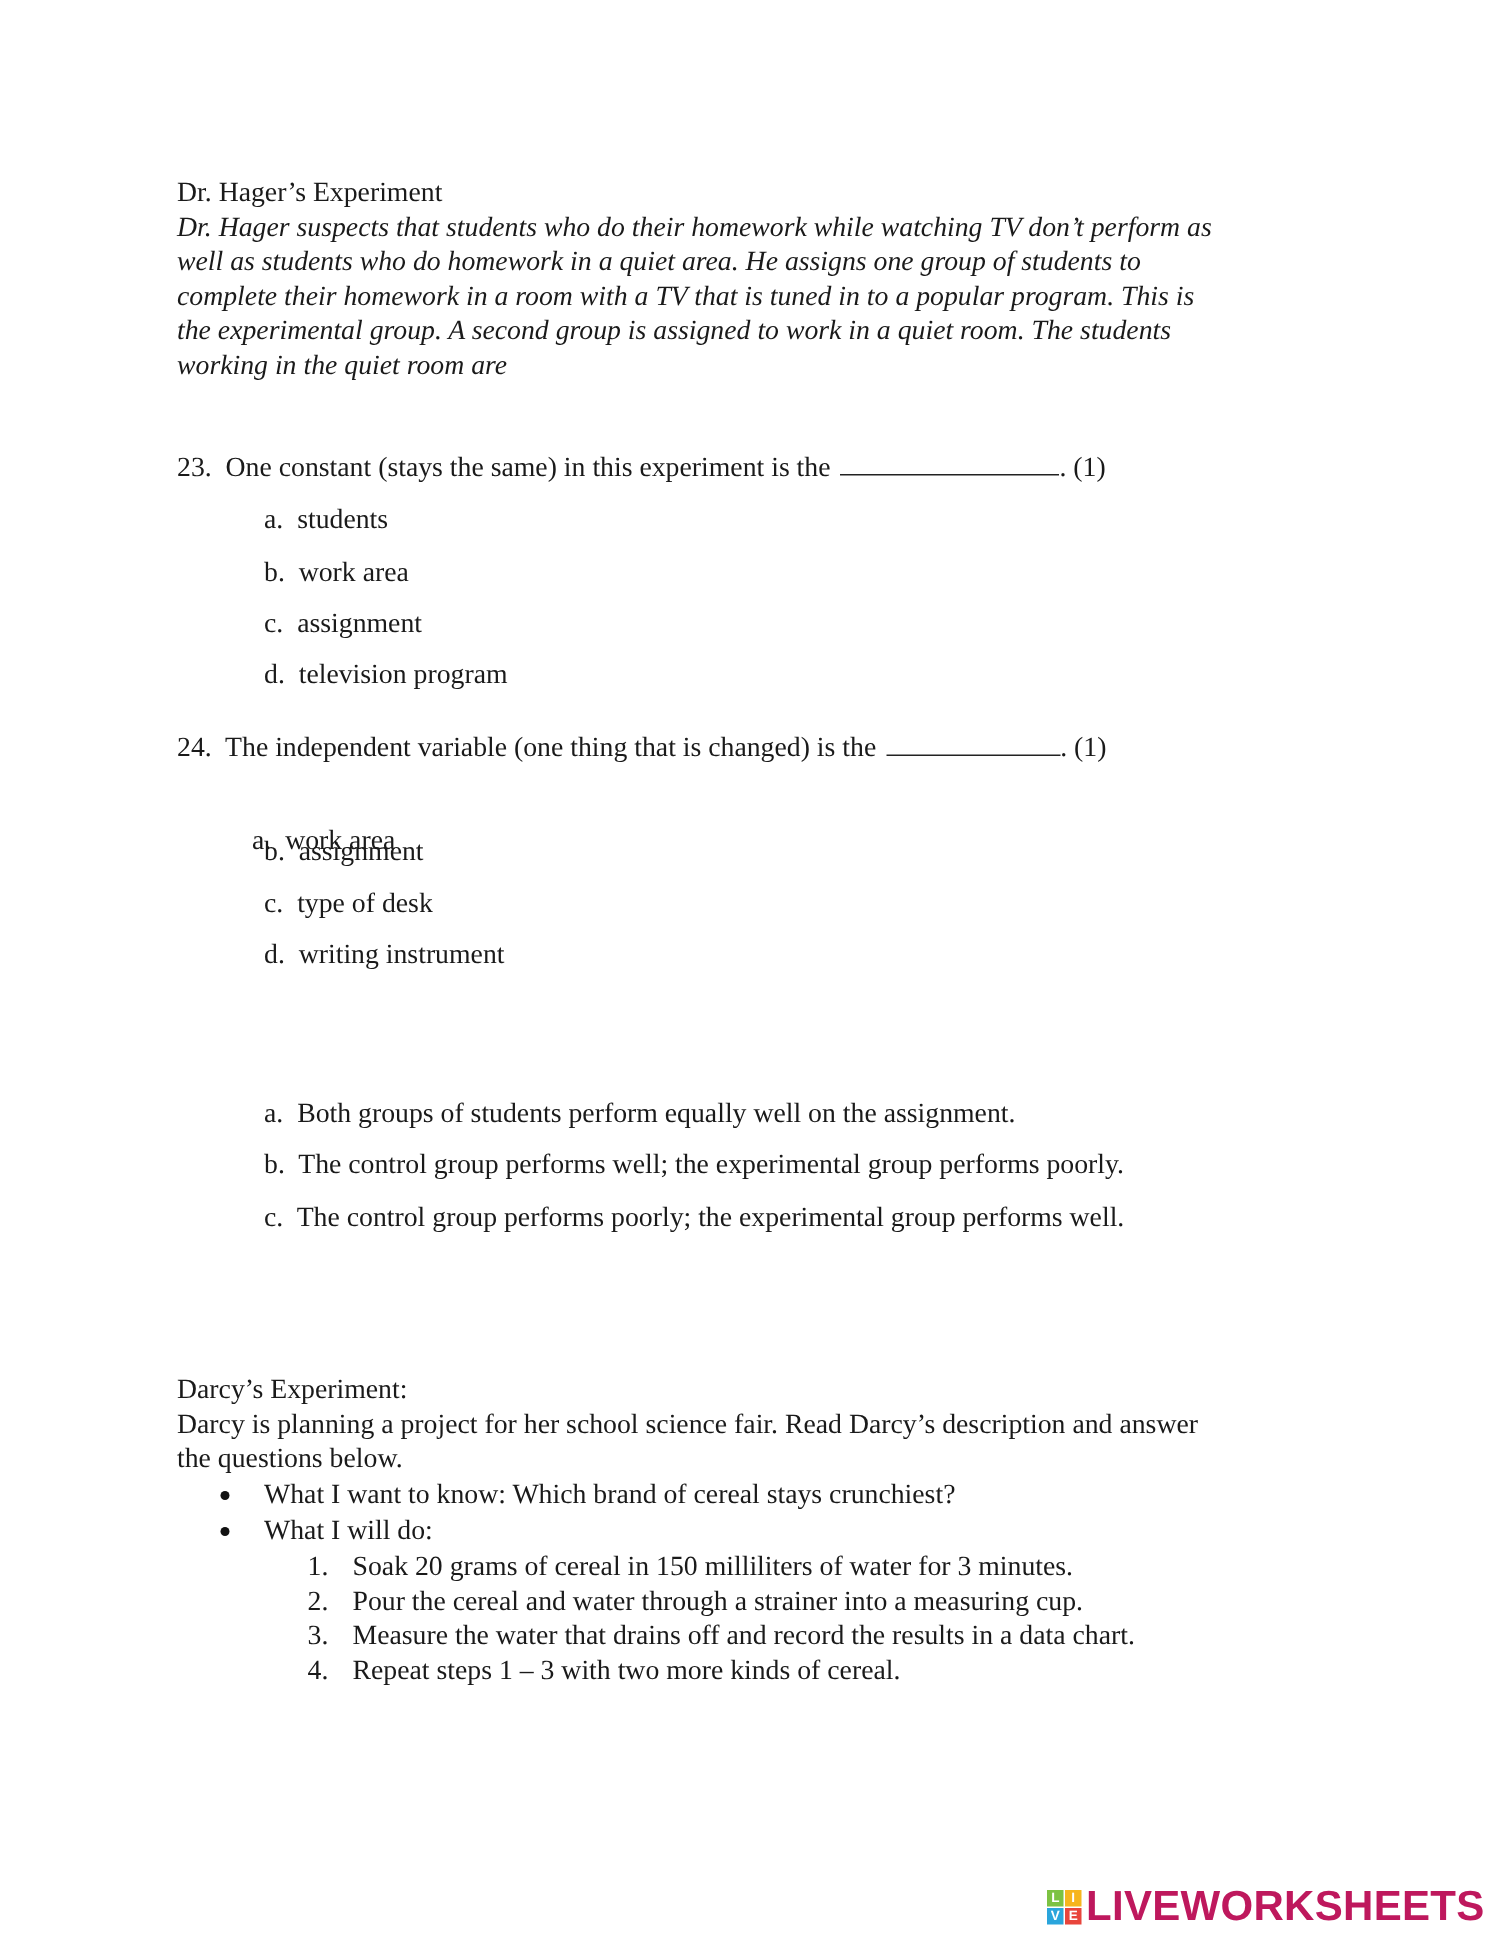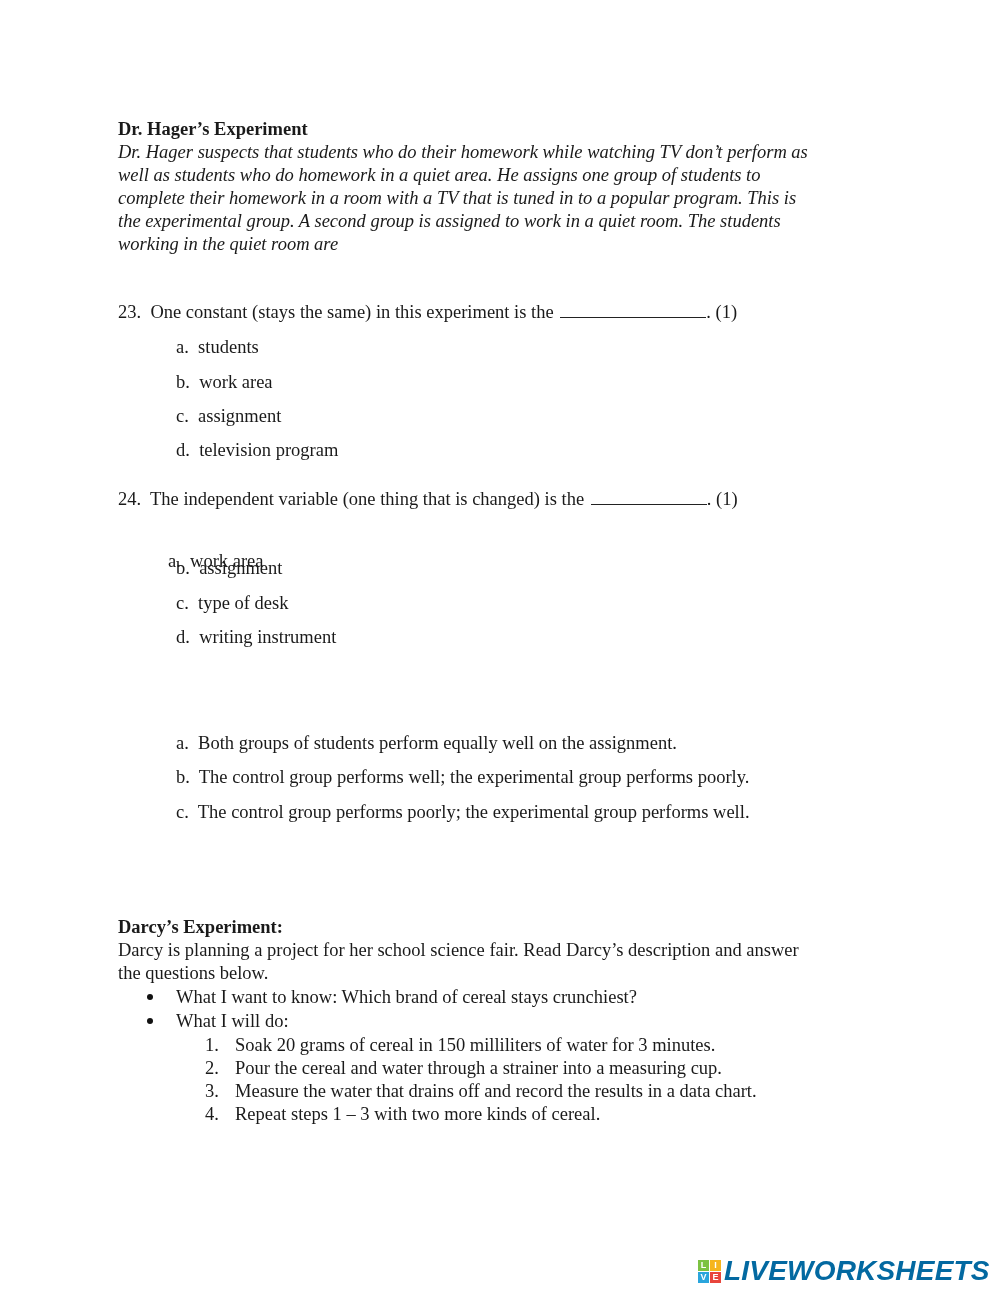--- a/index.html
+++ b/index.html
@@ -4,30 +4,30 @@
   <style>
     html, body { margin: 0; padding: 0; background: #ffffff; }
     body {
       width: 1000px; height: 1291px; position: relative; overflow: hidden;
       font-family: "Liberation Serif", "DejaVu Serif", serif;
       color: #1a1a1a;
     }
     .page { position: absolute; left: 0; top: 0; width: 1000px; height: 1291px; }
     .abs { position: absolute; white-space: nowrap; }
     .t { font-size: 18.5px; line-height: 23px; }
-    .bold { font-weight: bold; }
+    .bold { font-weight: normal; }
     .intro { position: absolute; left: 118px; top: 141px; width: 760px; font-size: 18.5px; line-height: 23px; font-style: italic; }
     .intro span { display: block; white-space: nowrap; }
     .blank { display: inline-block; width: 146px; border-bottom: 1px solid #222; height: 14px; vertical-align: baseline; margin-left: 2px; }
     .blank.short { width: 116px; }
     .bullet { position: absolute; width: 6px; height: 6px; border-radius: 50%; background: #111; }
     .logo { position: absolute; left: 698px; top: 1257px; height: 28px; display: flex; align-items: center; }
     .tiles { display: grid; grid-template-columns: 11px 11px; grid-template-rows: 11px 11px; gap: 1px; margin-right: 3px; }
     .tile { font-family: "Liberation Sans", sans-serif; font-size: 9px; font-weight: bold; color: #fff; display: flex; align-items: center; justify-content: center; line-height: 1; }
-    .logo-text { font-family: "Liberation Sans", sans-serif; font-weight: bold; font-size: 28px; color: #0369a1; letter-spacing: 0.2px; font-style: italic; }
+    .logo-text { font-family: "Liberation Sans", sans-serif; font-weight: bold; font-size: 28px; color: #be185d; letter-spacing: 0.2px; }
   </style>
 </head>
 <body>
 
 <div class="page">
 
   <div class="abs t bold" style="left:118px; top:118px;">Dr. Hager’s Experiment</div>
   <div class="intro">
     <span>Dr. Hager suspects that students who do their homework while watching TV don’t perform as</span>
     <span>well as students who do homework in a quiet area. He assigns one group of students to</span>

